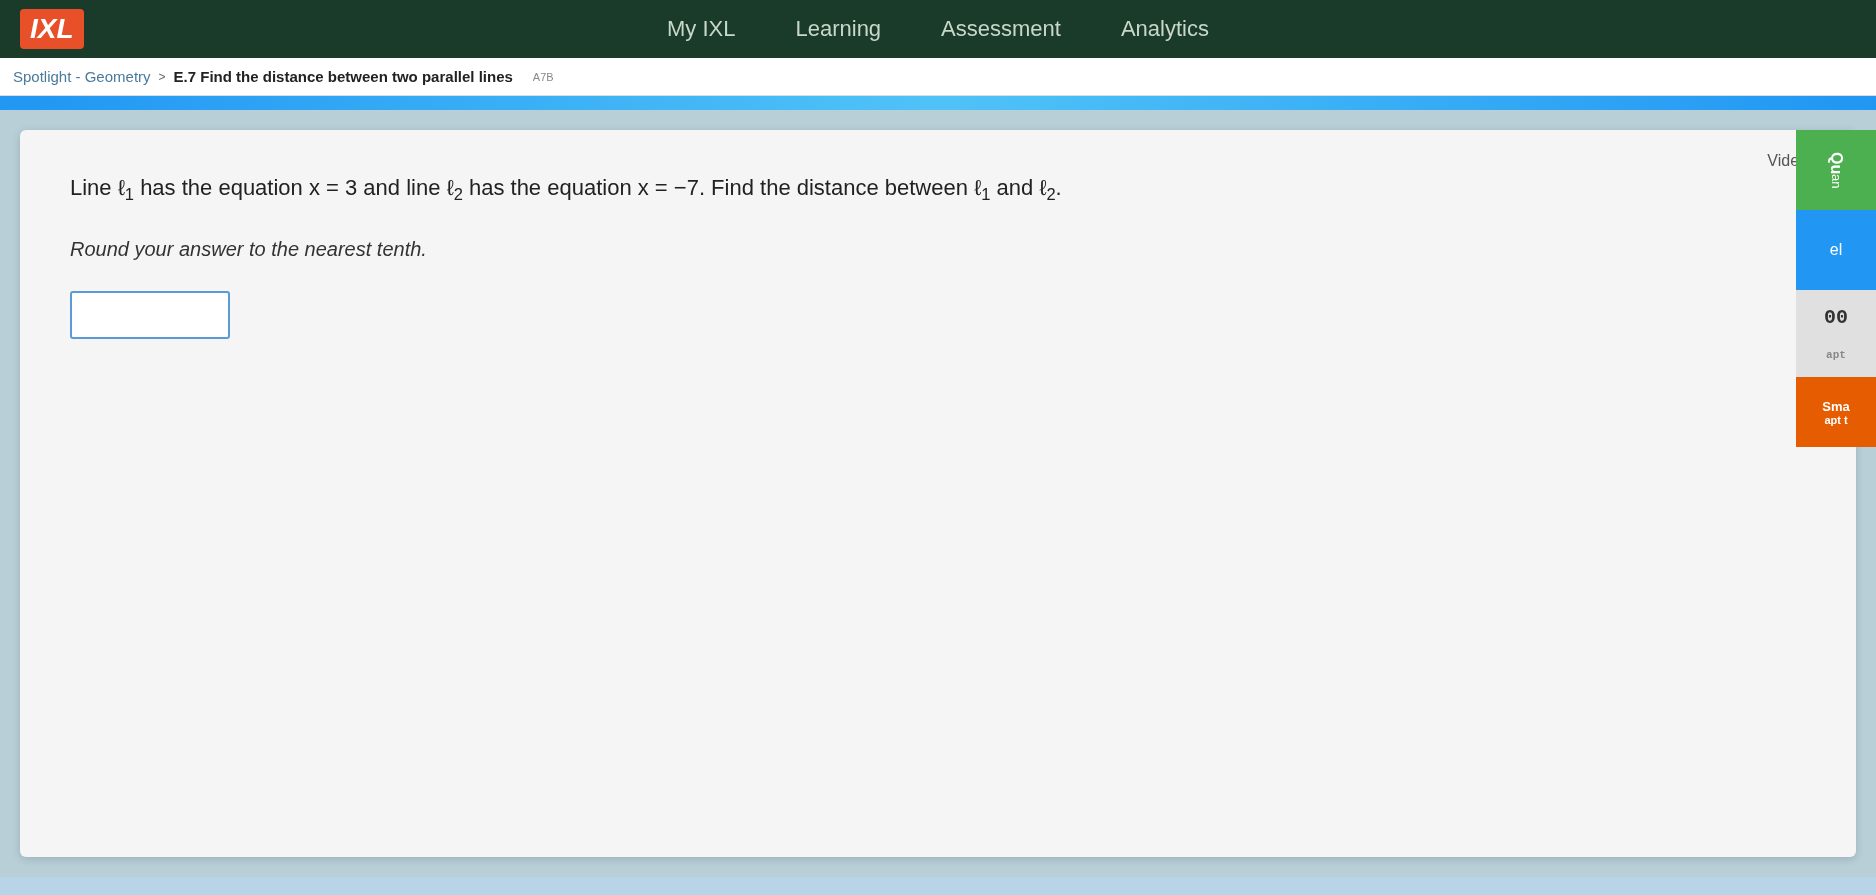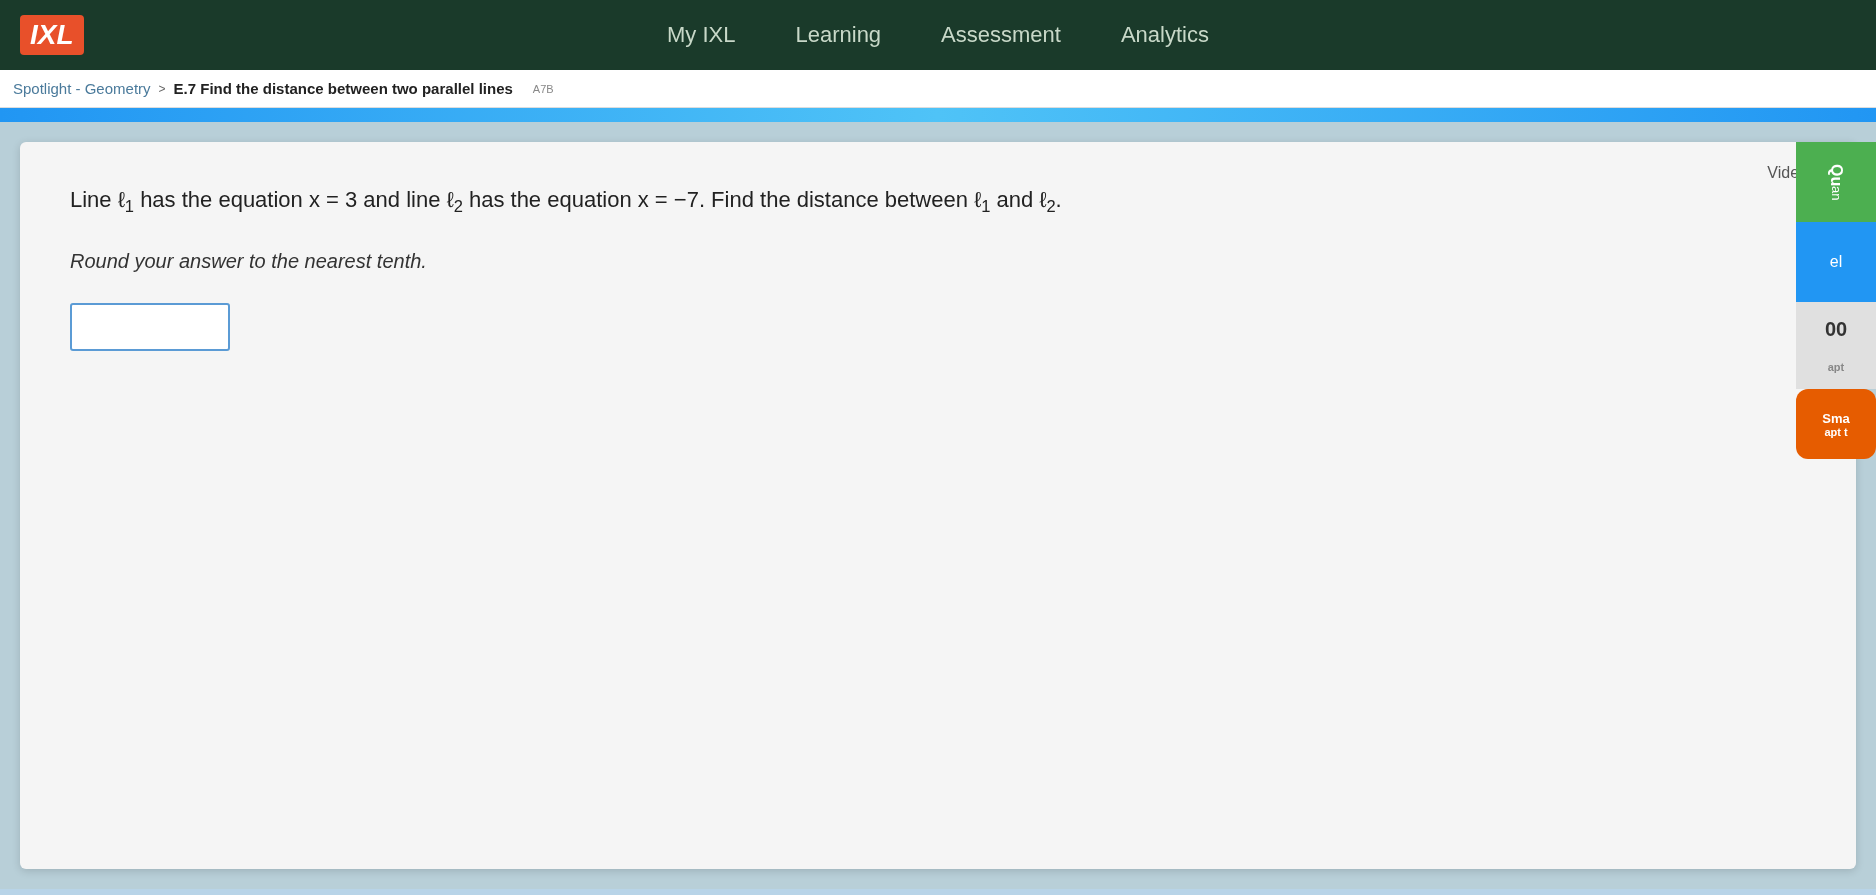--- a/index.html
+++ b/index.html
@@ -7,21 +7,21 @@
       width: 1876px;
       height: 895px;
       font-family: Arial, sans-serif;
       background: #b8d4e8;
       overflow: hidden;
     }
 
     
     .navbar {
       background: #1a3a2a;
-      height: 70px;
+      height: 58px;
       display: flex;
       align-items: center;
       padding: 0 20px;
       position: relative;
     }
     .logo {
       background: #e8502a;
       color: white;
       font-weight: bold;
       font-size: 28px;
@@ -205,20 +205,21 @@
       color: #333;
       font-size: 20px;
       font-weight: bold;
       padding: 16px 10px;
       text-align: center;
       min-height: 60px;
       display: flex;
       flex-direction: column;
       align-items: center;
       justify-content: center;
+      font-family: Liberation Mono, monospace;
     }
 
     .right-stat-label {
       font-size: 11px;
       color: #888;
       margin-top: 20px;
     }
 
     .right-btn-orange {
       background: #e65c00;
@@ -226,21 +227,20 @@
       font-size: 13px;
       font-weight: bold;
       padding: 16px 10px;
       text-align: center;
       cursor: pointer;
       min-height: 70px;
       display: flex;
       flex-direction: column;
       align-items: center;
       justify-content: center;
-      border-radius: 12px;
     }
 
     
     sub {
       font-size: 0.75em;
     }
   </style>
 </head>
 <body>
 

